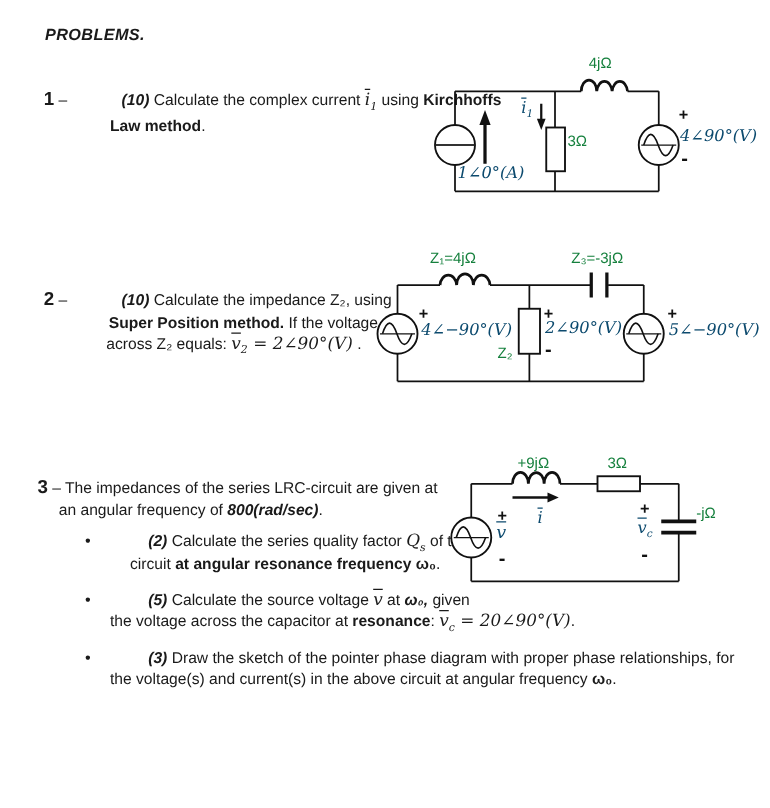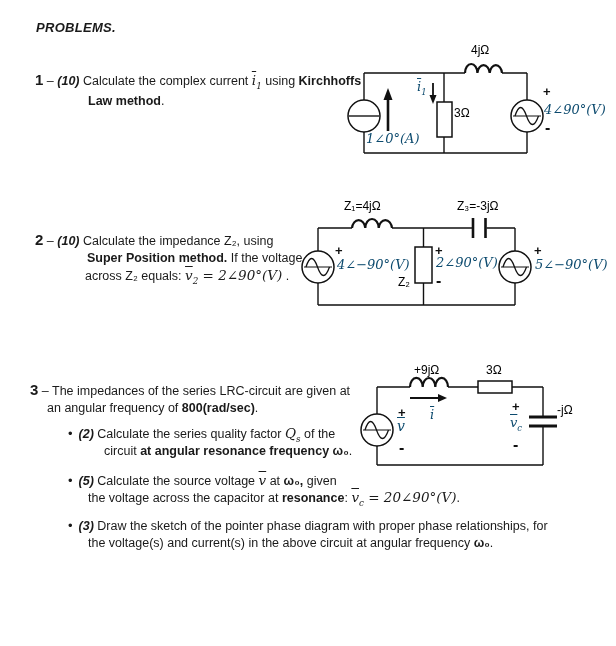--- a/index.html
+++ b/index.html
@@ -2,31 +2,31 @@
 <html><head>
 <meta charset="utf-8">
 <style>
   html,body{margin:0;padding:0;background:#fff;}
   .page{position:relative;width:616px;height:646px;background:#ffffff;overflow:hidden;
         font-family:"Liberation Sans","DejaVu Sans",sans-serif;color:#1a1a1a;}
   .heading{position:absolute;left:36px;top:20px;font-size:13px;font-weight:bold;font-style:italic;
            letter-spacing:.3px;}
   .tline{position:absolute;white-space:nowrap;font-size:12.5px;line-height:16px;}
   .b{font-weight:bold;}
-  .bi{font-weight:bold;}
+  .bi{font-weight:bold;font-style:italic;}
   .pnum{font-weight:bold;font-size:15px;}
-  .pts{font-weight:bold;font-style:italic;}
+  .pts{font-weight:bold;font-style:italic;margin-left:40px;}
   .ph{font-family:"DejaVu Serif","DejaVu Sans",serif;font-style:italic;font-size:13.5px;}
   .ovl{text-decoration:overline;}
   sub{font-size:0.65em;}
   .bullet{font-size:13px;margin-right:6px;}
   .circuit{position:absolute;}
   .circuit svg{position:absolute;left:0;top:0;}
   .clabel{position:absolute;font-family:"Liberation Sans","DejaVu Sans",sans-serif;
-          font-size:12px;color:#000000;white-space:nowrap;}
+          font-size:12px;color:#15803d;white-space:nowrap;}
   .phl{position:absolute;font-family:"DejaVu Serif","DejaVu Sans",serif;font-style:italic;
        font-size:13px;color:#0c4a6e;white-space:nowrap;}
   .sign{position:absolute;font-weight:bold;font-size:13px;color:#111;font-family:"Liberation Sans",sans-serif;}
 </style>
 </head>
 <body>
 
 <div class="page">
 
   <div class="heading">PROBLEMS.</div>

